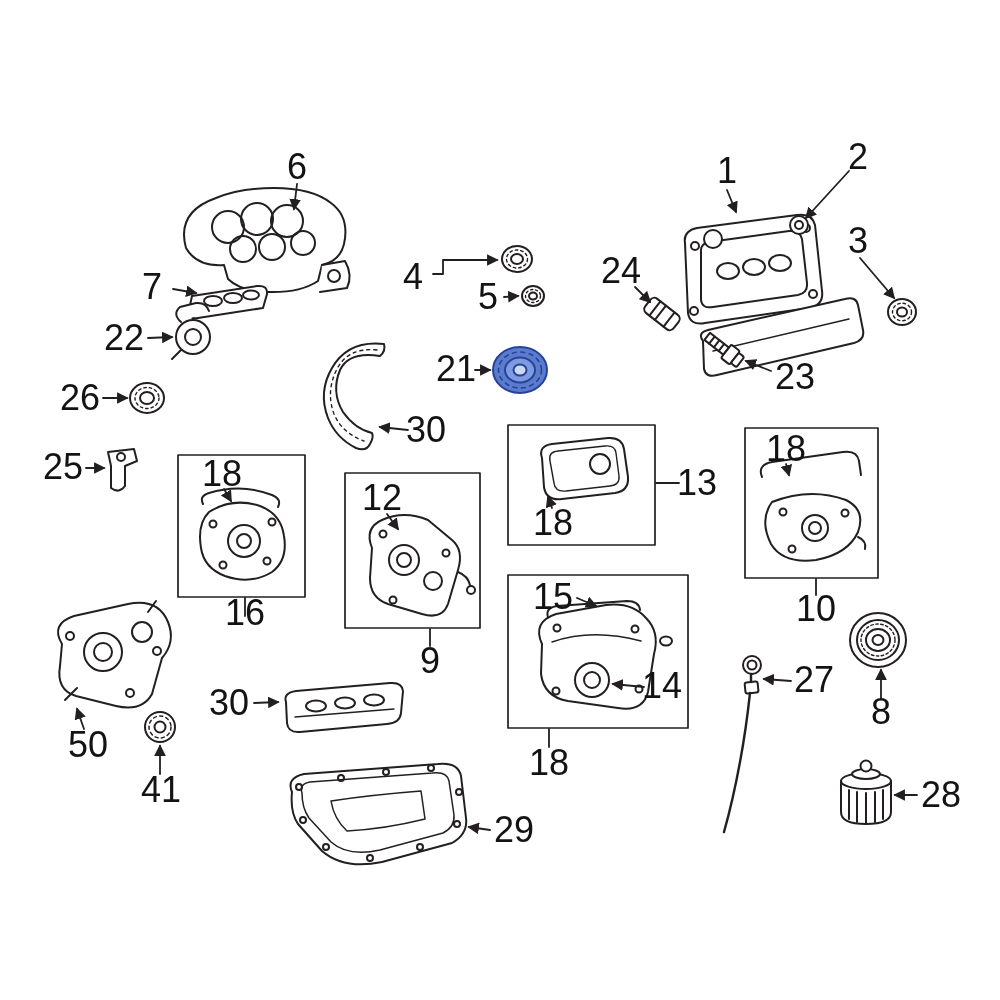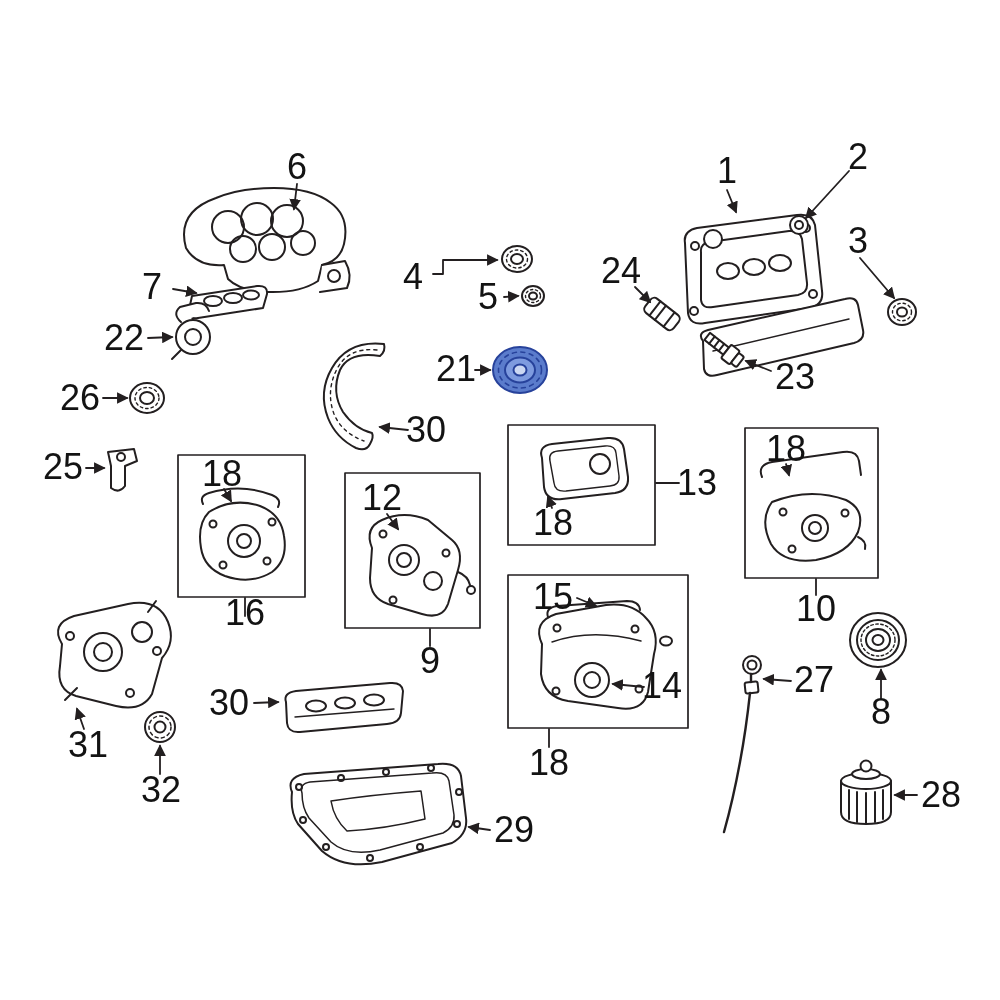--- a/index.html
+++ b/index.html
@@ -331,15 +331,15 @@
   <div class="callout" style="left:456px;top:369px">21</div>
   <div class="callout" style="left:124px;top:338px">22</div>
   <div class="callout" style="left:795px;top:377px">23</div>
   <div class="callout" style="left:621px;top:271px">24</div>
   <div class="callout" style="left:63px;top:467px">25</div>
   <div class="callout" style="left:80px;top:398px">26</div>
   <div class="callout" style="left:814px;top:680px">27</div>
   <div class="callout" style="left:941px;top:795px">28</div>
   <div class="callout" style="left:514px;top:830px">29</div>
   <div class="callout" style="left:229px;top:703px">30</div>
-  <div class="callout" style="left:88px;top:745px">31</div>
-  <div class="callout" style="left:161px;top:790px">32</div>
+  <div class="callout" style="left:88px;top:745px">50</div>
+  <div class="callout" style="left:161px;top:790px">41</div>
 </div>
 
 </body></html>

